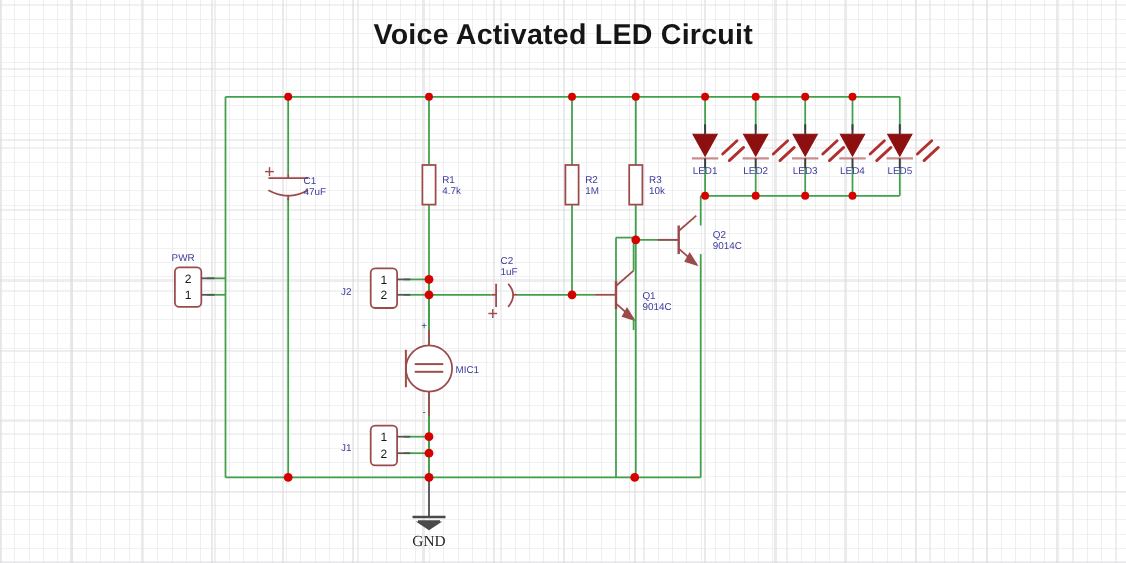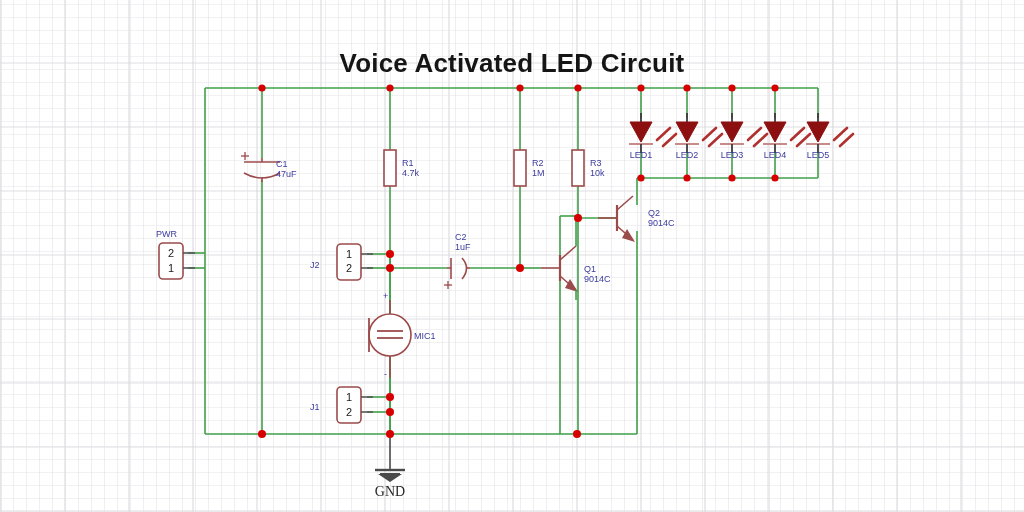--- a/index.html
+++ b/index.html
@@ -27,21 +27,20 @@
   #title {
     position: absolute;
     left: 0;
     top: 16px;
     width: 1024px;
     text-align: center;
     font-size: 26px;
     font-weight: bold;
     color: #151515;
     letter-spacing: 0.2px;
-    margin-top: 32px;
   }
   #schematic {
     position: absolute;
     left: 0;
     top: 0;
   }
   .lbl {
     font-family: "Liberation Sans", sans-serif;
     font-size: 9px;
     fill: #3b3b9e;

